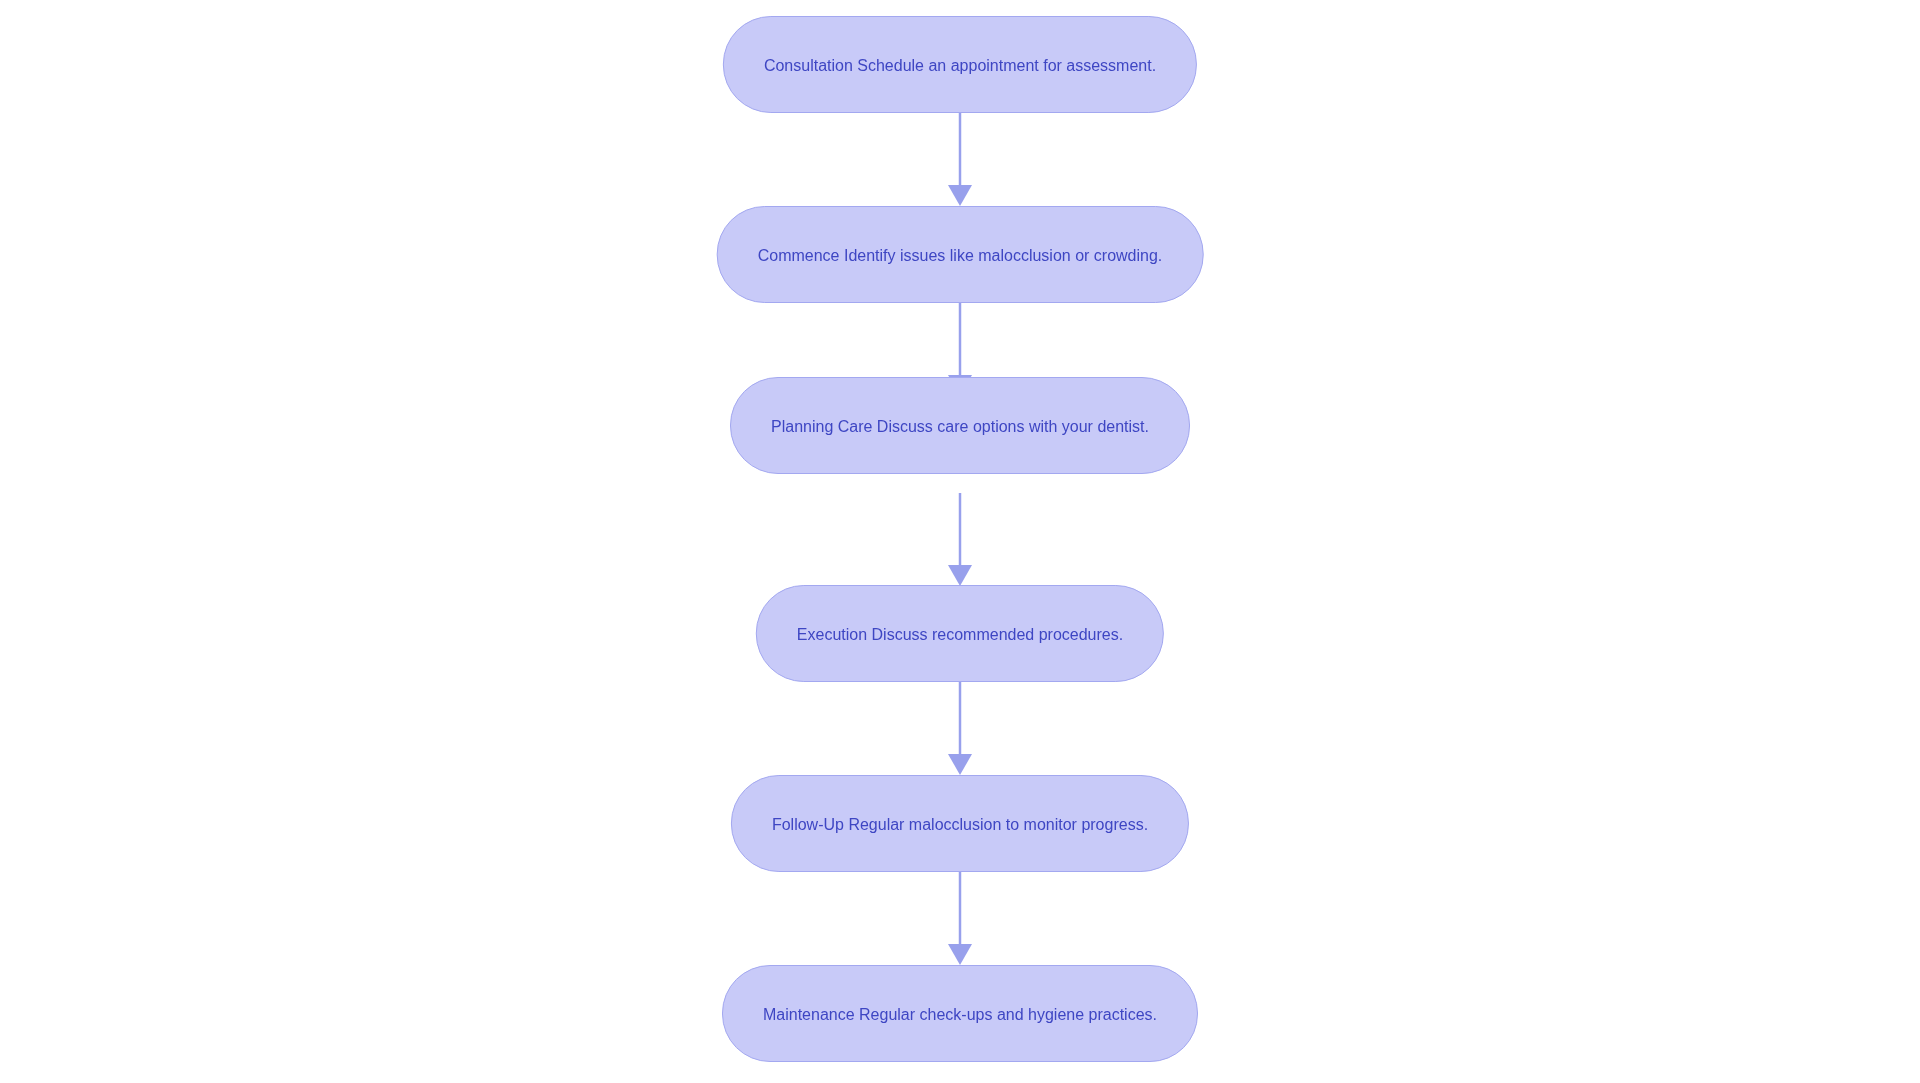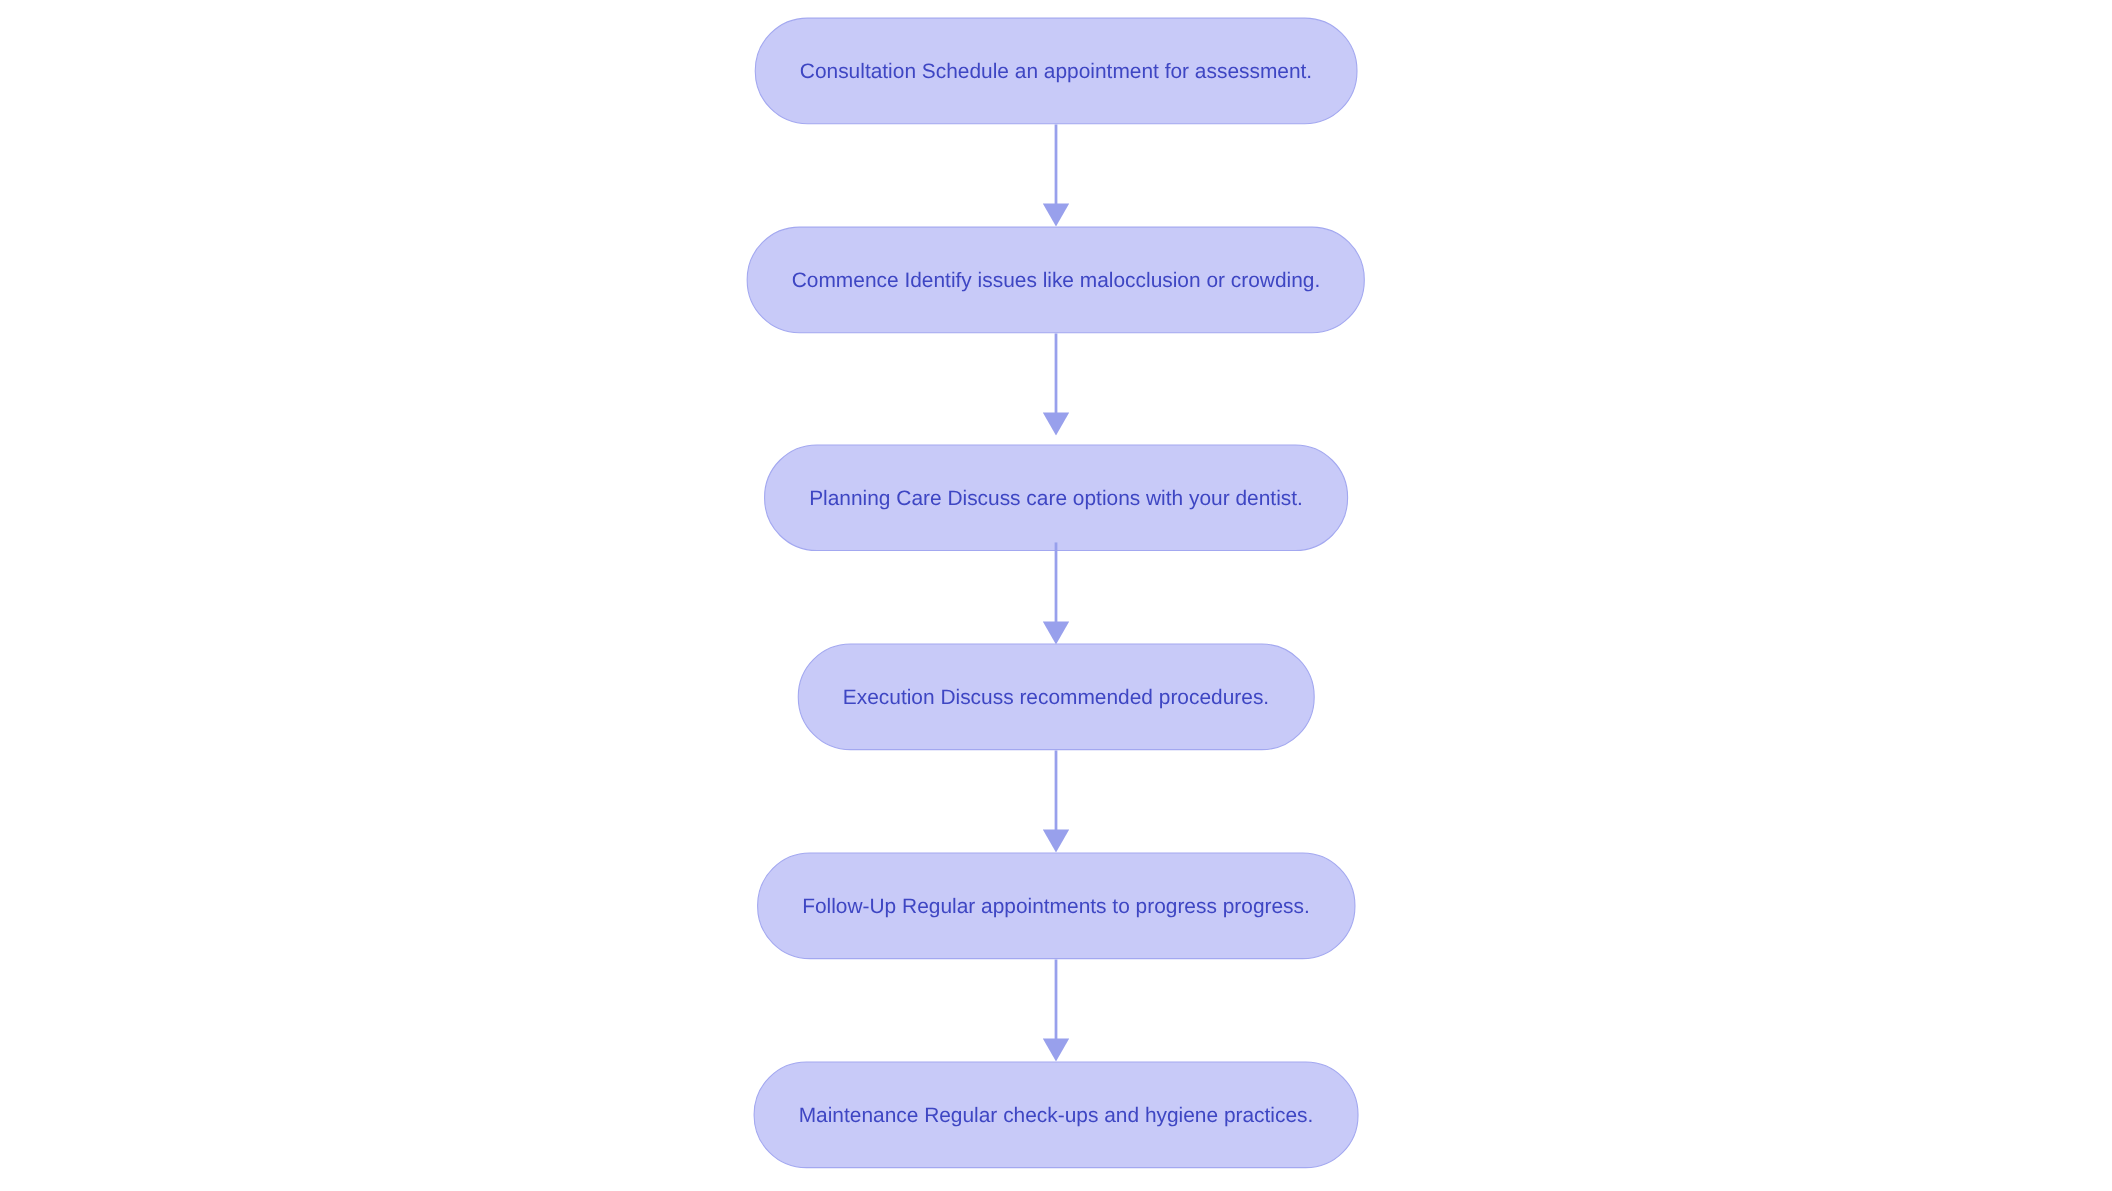--- a/index.html
+++ b/index.html
@@ -19,28 +19,28 @@
     position: absolute;
     left: 50%;
     transform: translateX(-50%);
     height: 97px;
     line-height: 97px;
     padding: 0 40px;
     border-radius: 48px;
     background: #c8caf8;
     border: 1.5px solid #a3a8f0;
     color: #3e46c3;
-    font-size: 19px;
+    font-size: 16px;
     white-space: nowrap;
     text-align: left;
     box-sizing: border-box;
   }
   .n1 { top: 16px; }
   .n2 { top: 206px; }
-  .n3 { top: 404px; }
+  .n3 { top: 377px; }
   .n4 { top: 585px; }
   .n5 { top: 775px; }
   .n6 { top: 965px; }
   .flow-arrow {
     position: absolute;
     left: 50%;
     transform: translateX(-50%);
     width: 26px;
     height: 93px;
   }
@@ -87,21 +87,21 @@
 
   <div class="flow-node n4">Execution Discuss recommended procedures.</div>
 
   <div class="flow-arrow a4">
     <svg width="26" height="93" viewBox="0 0 26 93" xmlns="http://www.w3.org/2000/svg">
       <line x1="13" y1="0" x2="13" y2="74"></line>
       <polygon points="1,72 25,72 13,93"></polygon>
     </svg>
   </div>
 
-  <div class="flow-node n5">Follow-Up Regular appointments to progress progress.</div>
+  <div class="flow-node n5">Follow-Up Regular malocclusion to monitor progress.</div>
 
   <div class="flow-arrow a5">
     <svg width="26" height="93" viewBox="0 0 26 93" xmlns="http://www.w3.org/2000/svg">
       <line x1="13" y1="0" x2="13" y2="74"></line>
       <polygon points="1,72 25,72 13,93"></polygon>
     </svg>
   </div>
 
   <div class="flow-node n6">Maintenance Regular check-ups and hygiene practices.</div>
 

